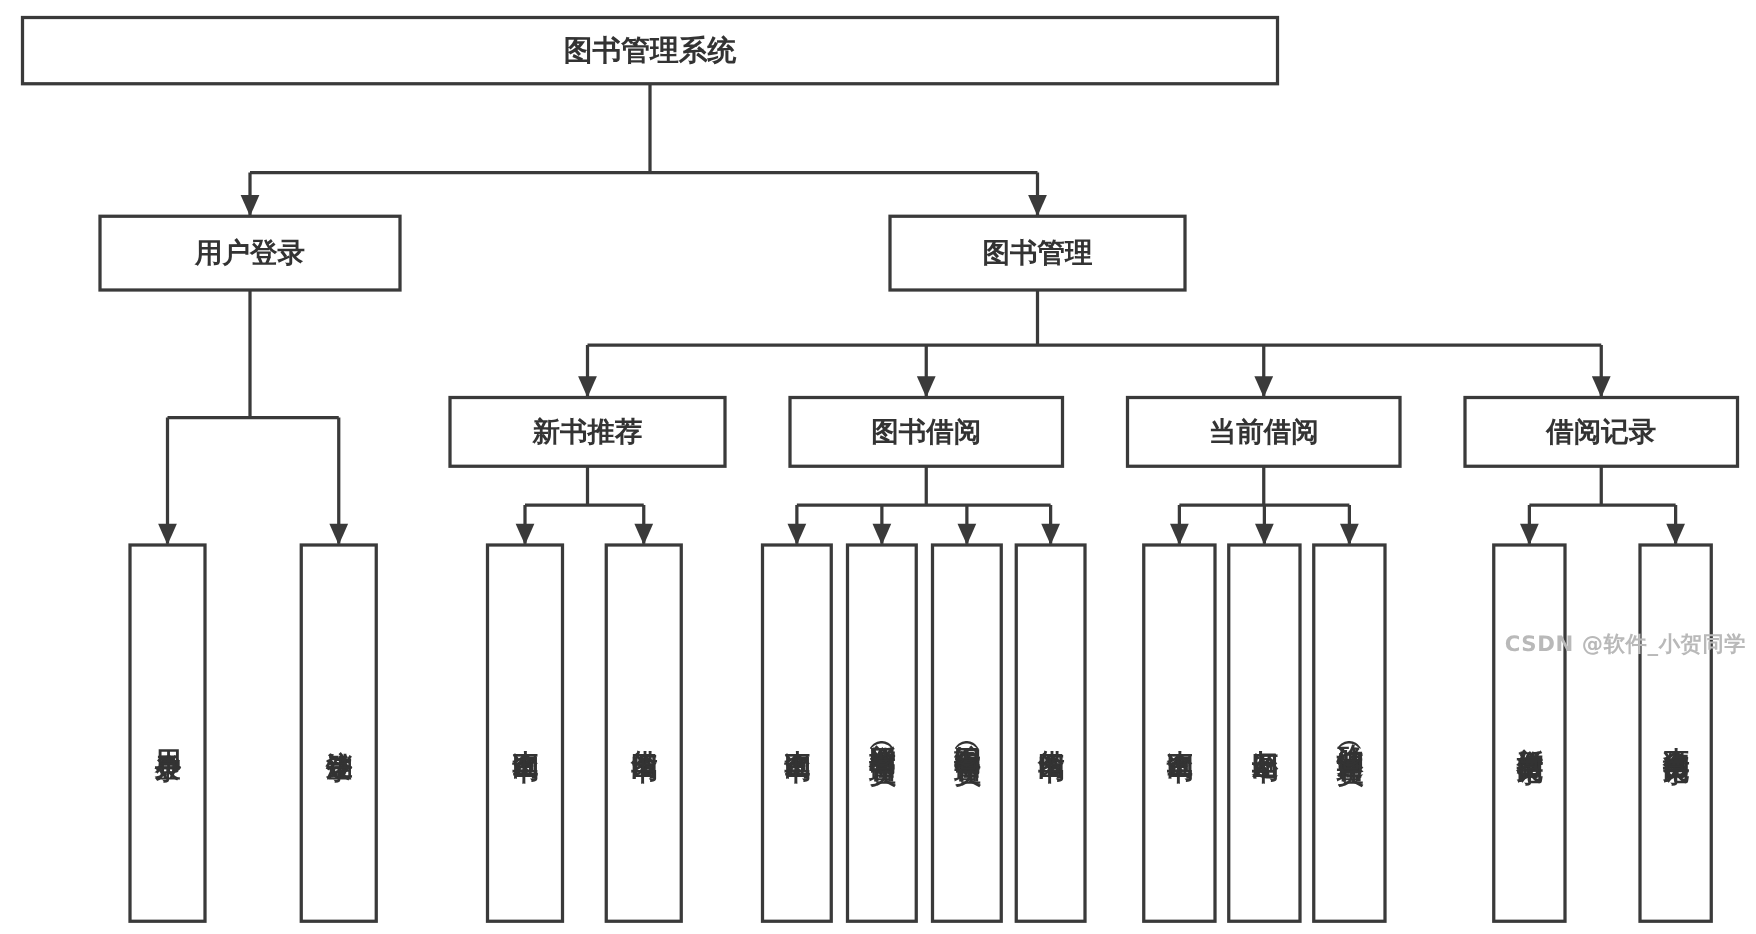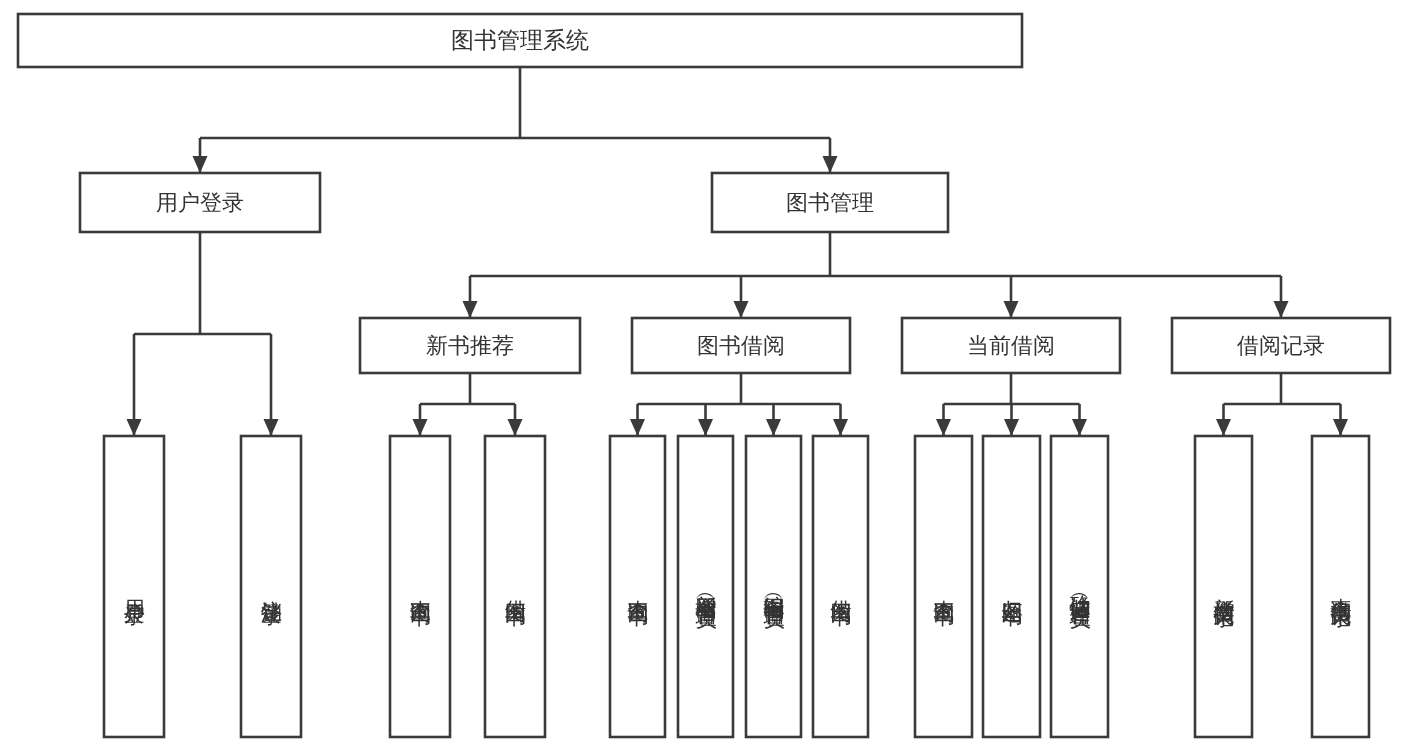--- a/index.html
+++ b/index.html
@@ -11,20 +11,21 @@
     width: 1405px;
     height: 747px;
     font-family: "DejaVu Sans", "Liberation Sans", sans-serif;
     overflow: hidden;
   }
   #diagram-root {
     position: relative;
     width: 1405px;
     height: 533px;
     background: #ffffff;
+    font-weight: bold;
   }
   svg#tree-svg {
     position: absolute;
     left: 0;
     top: 0;
     width: 1405px;
     height: 747px;
     display: block;
   }
   .node-box {
@@ -186,14 +187,15 @@
       <div class="vlabel" style="left: 678px; top: 436px; width: 55px; height: 301px;">新增图书（管理员）</div>
       <div class="vlabel" style="left: 746px; top: 436px; width: 55px; height: 301px;">编辑图书（管理员）</div>
       <div class="vlabel" style="left: 813px; top: 436px; width: 55px; height: 301px;">借阅图书</div>
       <div class="vlabel" style="left: 915px; top: 436px; width: 57px; height: 301px;">查询图书</div>
       <div class="vlabel" style="left: 983px; top: 436px; width: 57px; height: 301px;">归还图书</div>
       <div class="vlabel" style="left: 1051px; top: 436px; width: 57px; height: 301px;">确认归还（管理员）</div>
       <div class="vlabel" style="left: 1195px; top: 436px; width: 57px; height: 301px;">新增借阅记录</div>
       <div class="vlabel" style="left: 1312px; top: 436px; width: 57px; height: 301px;">查询借阅记录</div>
     </div>
 
+  <div class="watermark">CSDN @软件_小贺同学</div>
 
 </div>
 
 </body></html>

